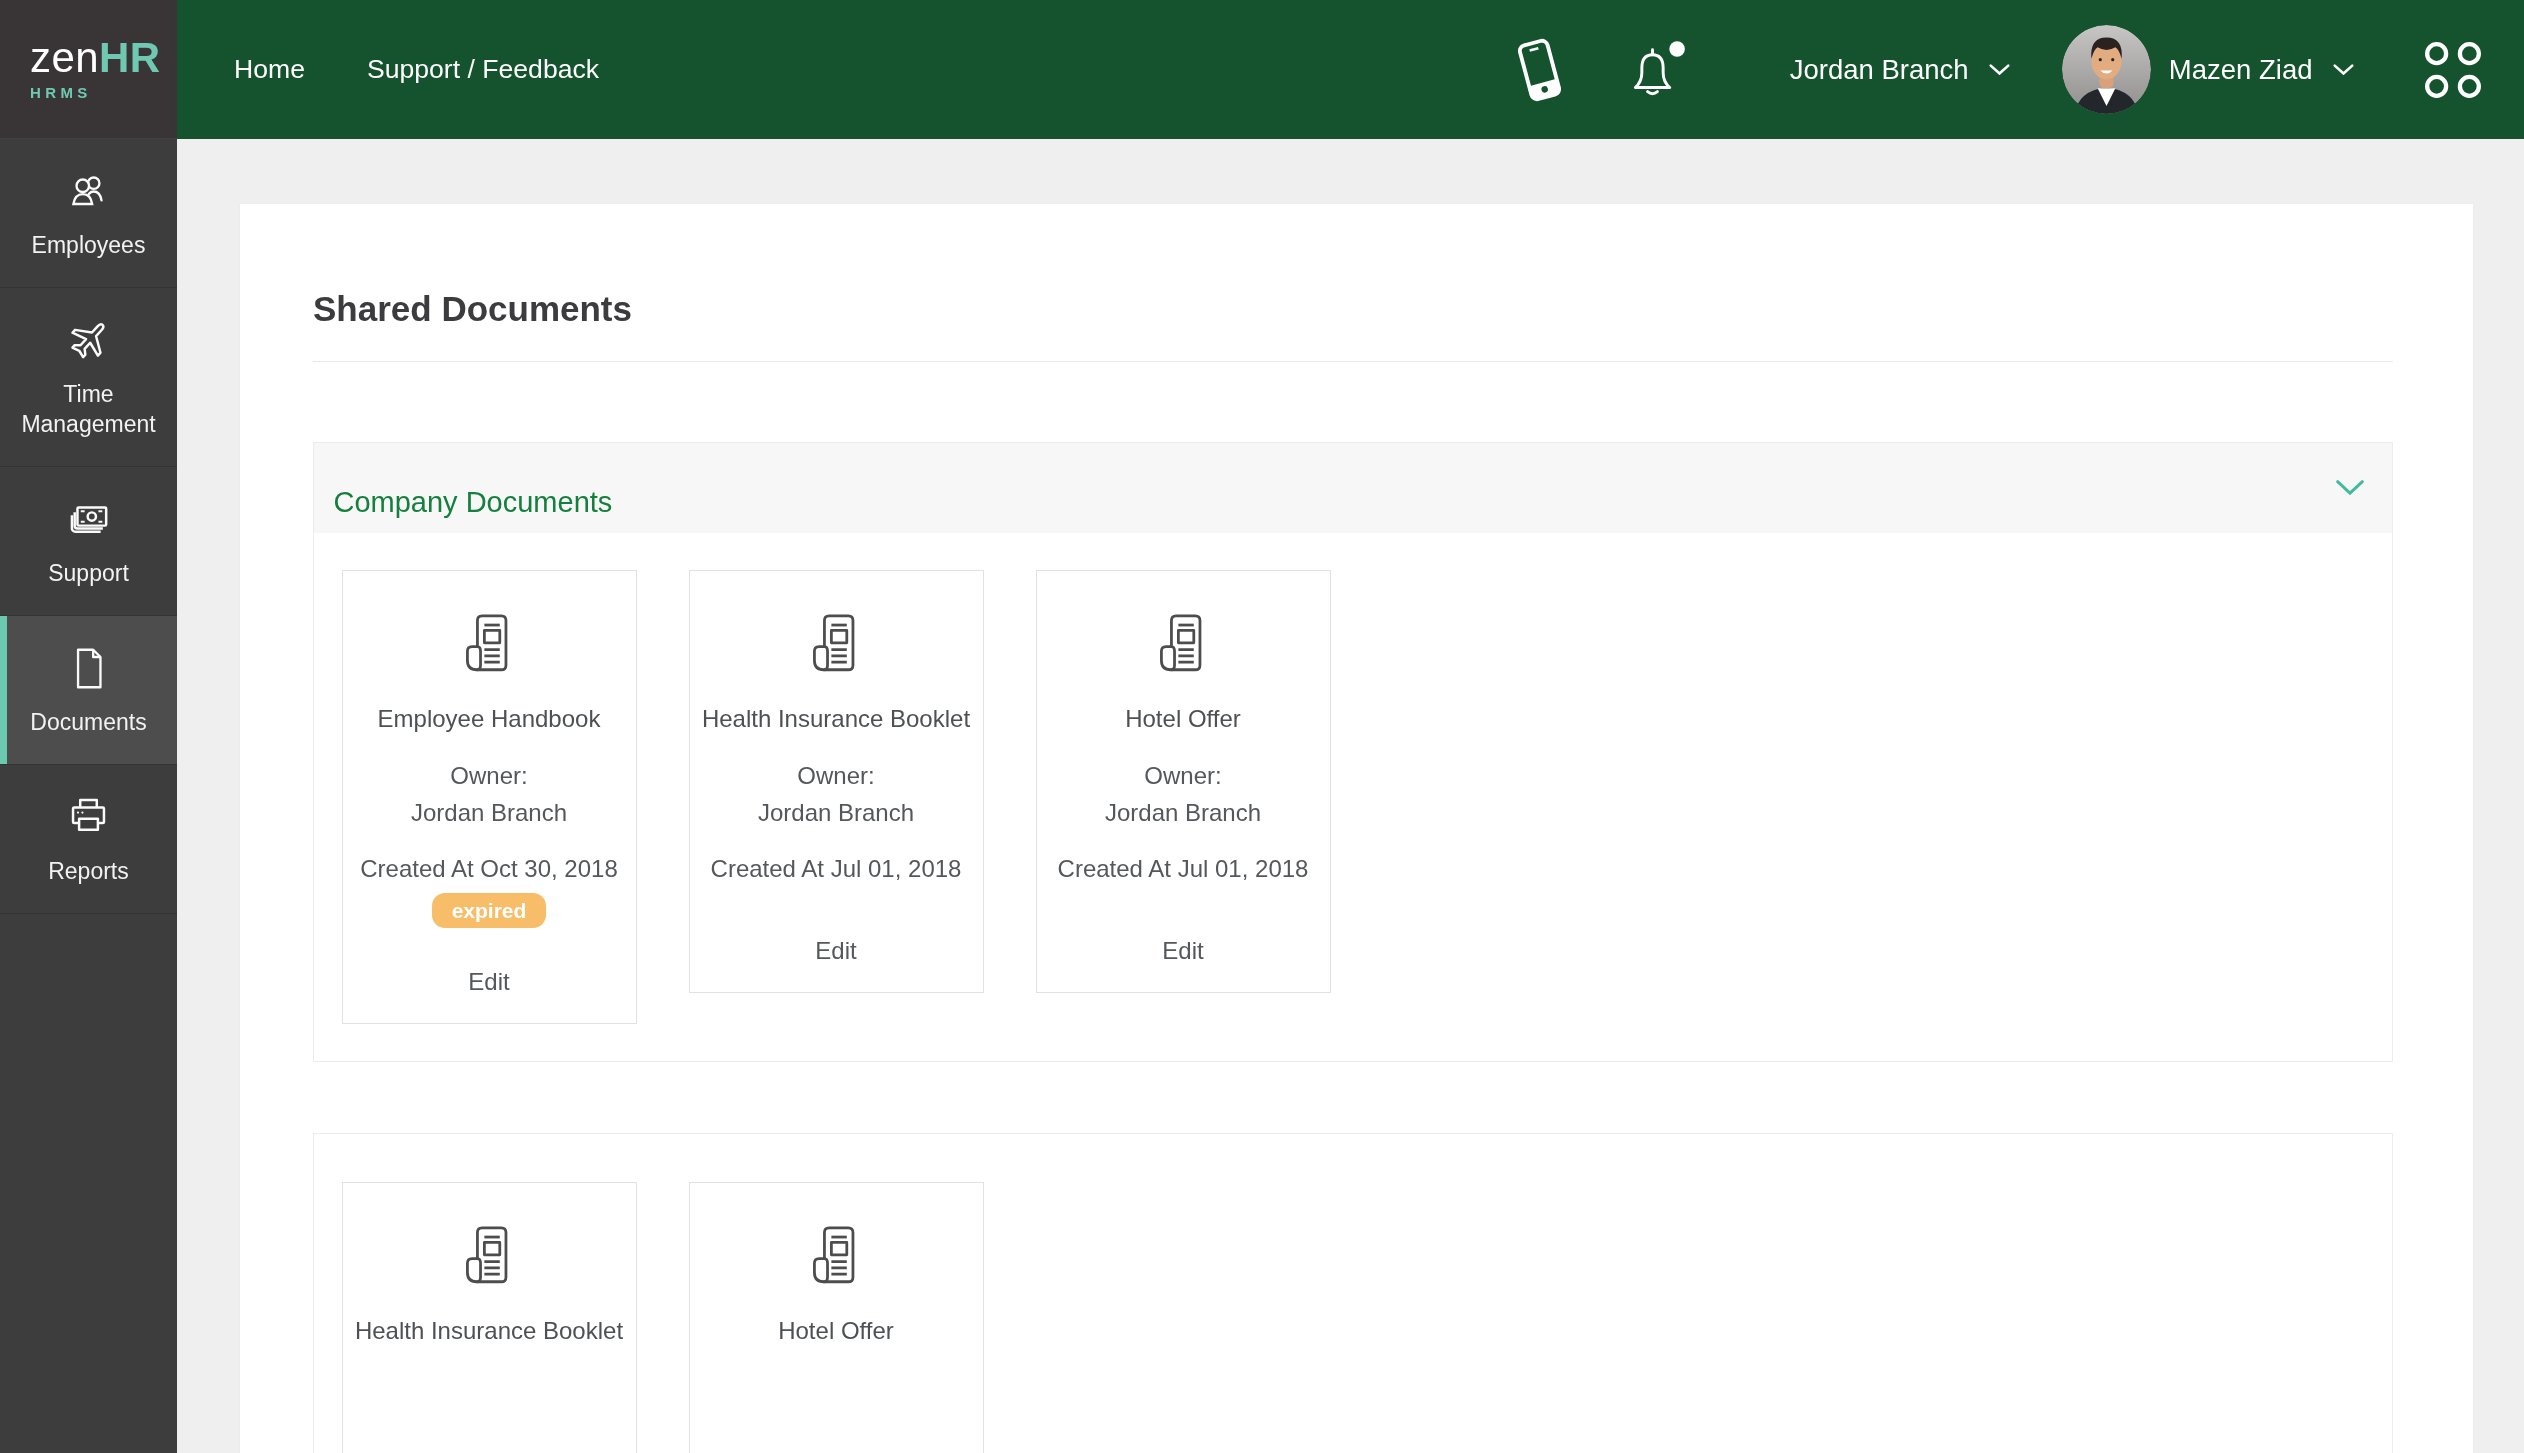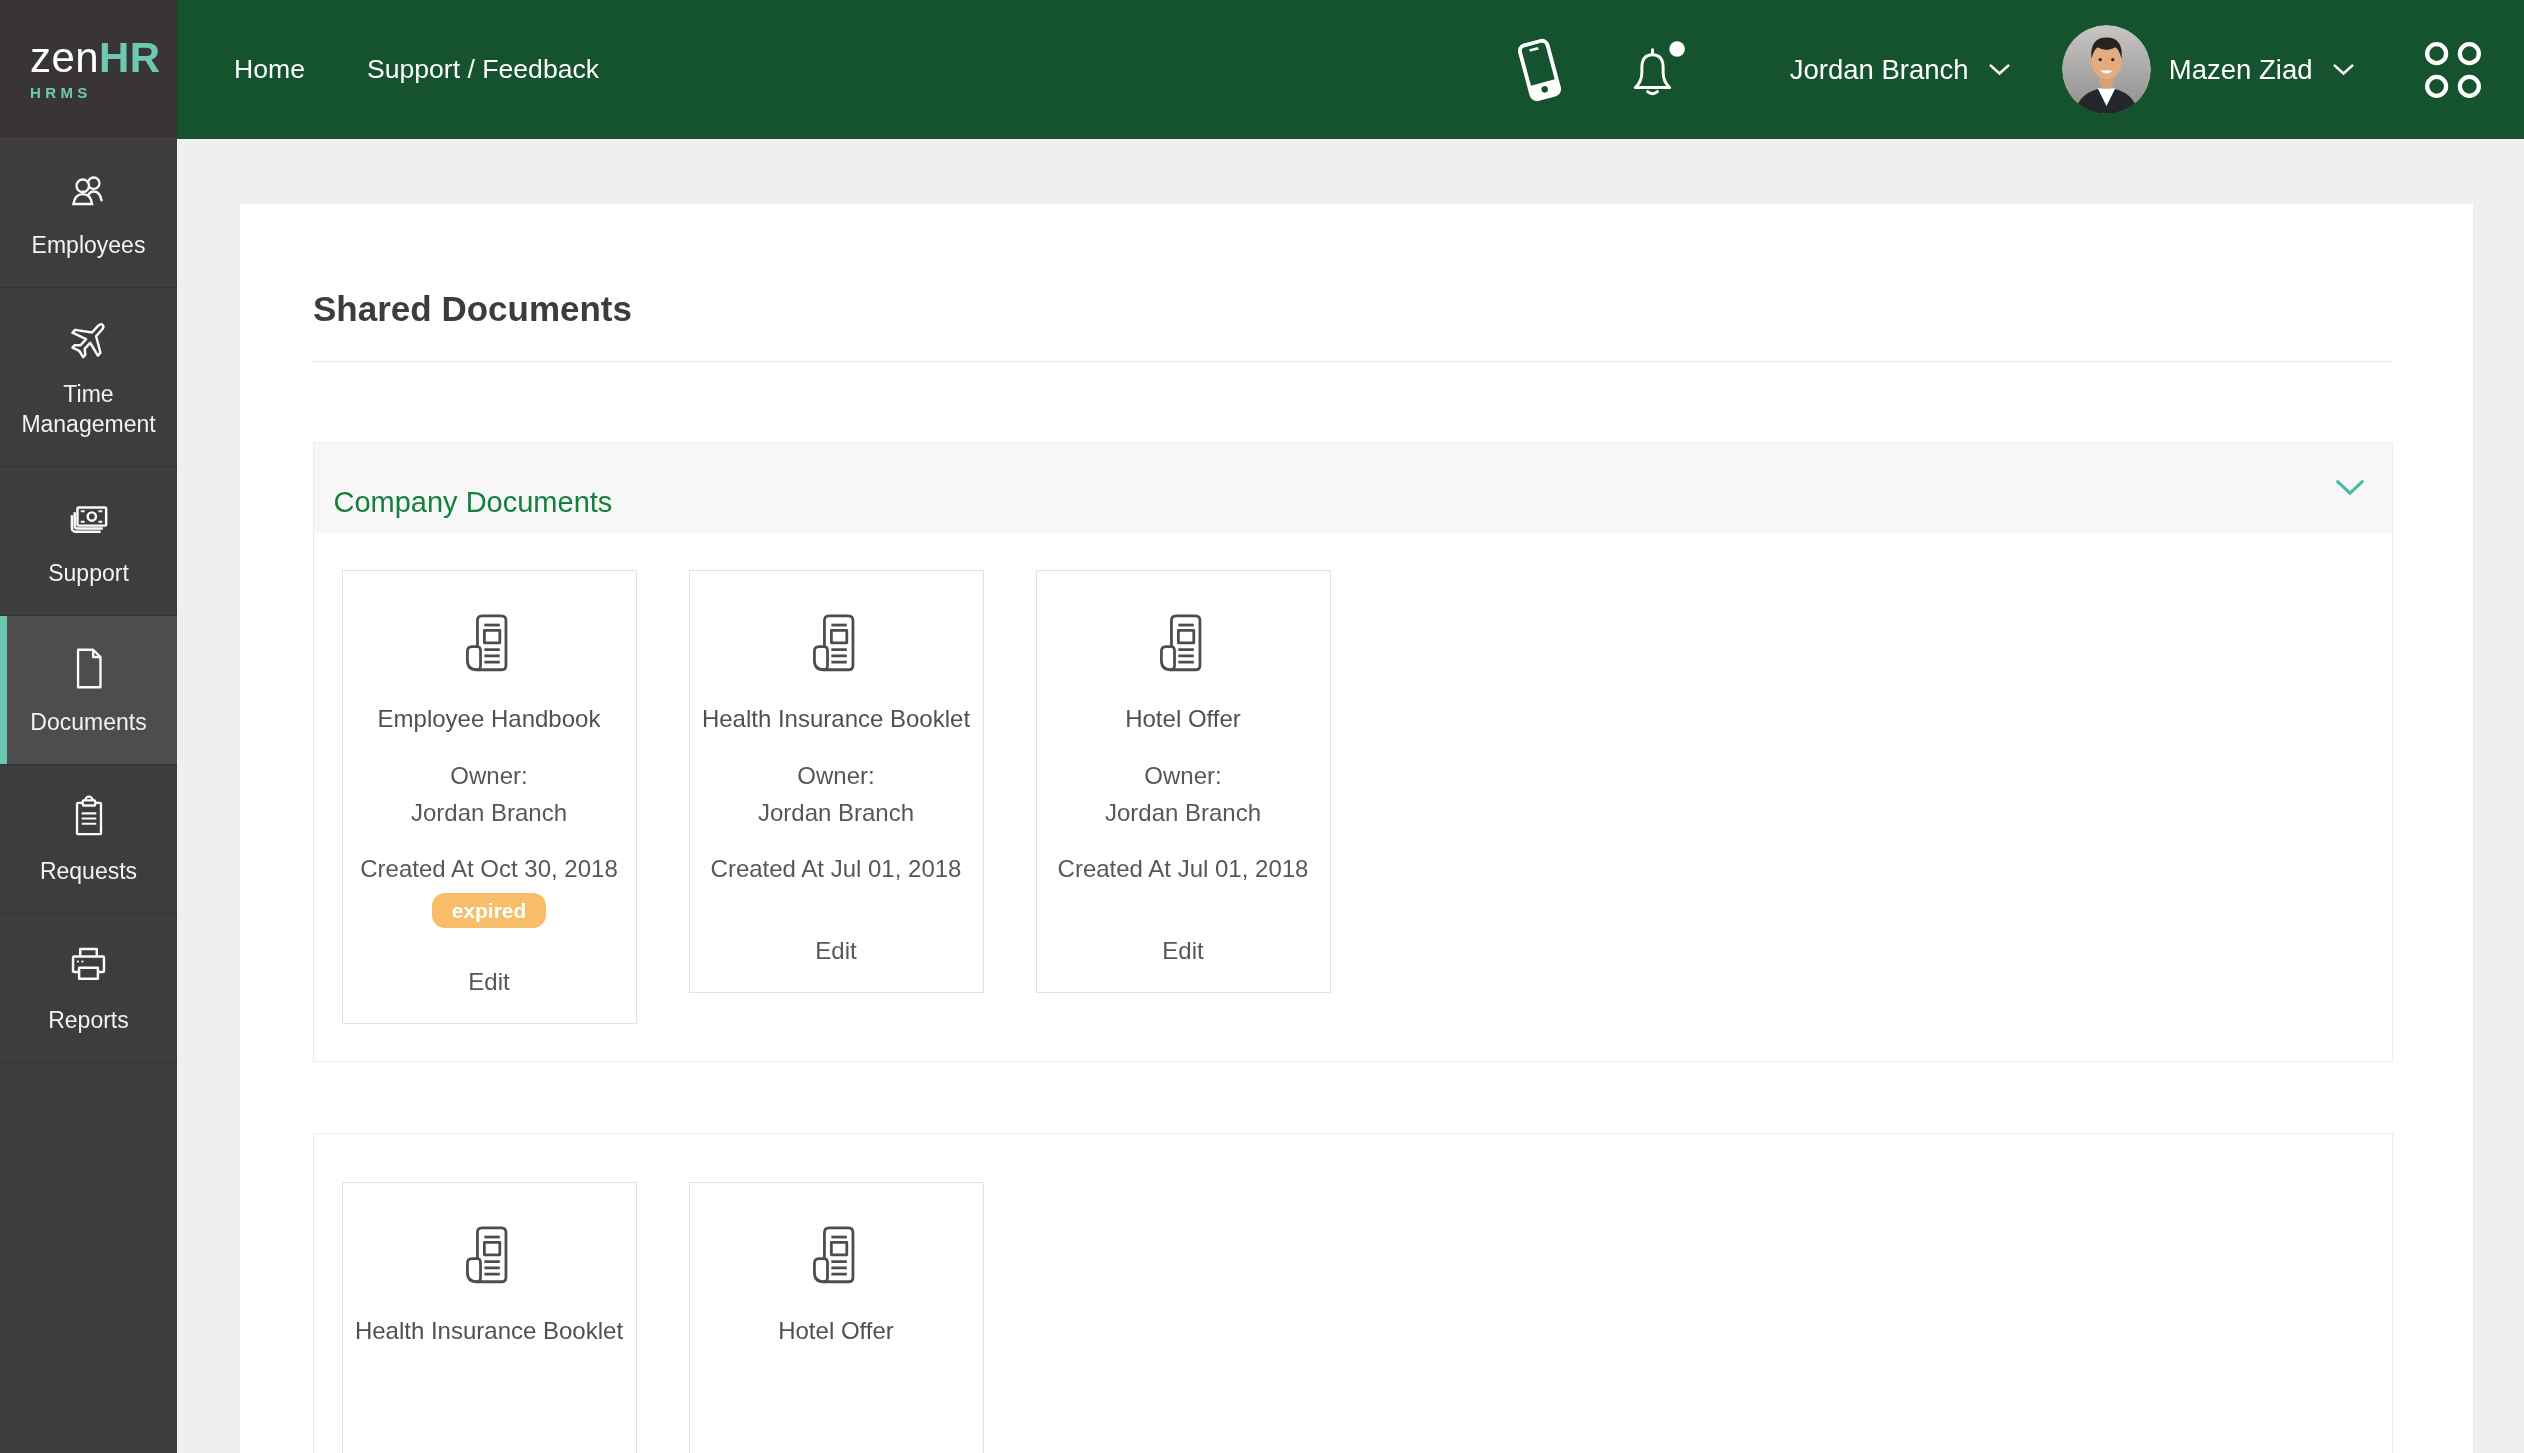--- a/index.html
+++ b/index.html
@@ -192,31 +192,20 @@
   <div class="side-item active">
     <span class="side-icon">
       <svg width="50" height="51" viewBox="0 0 96 96" fill="none" stroke="#fafafa" stroke-width="4.5" stroke-linejoin="round">
         <path d="M27 12 h29 l14 14 v58 h-43 z"></path>
         <path d="M56 12 v14 h14"></path>
       </svg>
     </span>
     <span class="side-label">Documents</span>
   </div>
 
-  <div class="side-item">
-    <span class="side-icon">
-      <svg width="50" height="51" viewBox="0 0 96 96" fill="none" stroke="#fafafa" stroke-width="4.5" stroke-linejoin="round">
-        <rect x="25" y="20" width="46" height="60" rx="2"></rect>
-        <circle cx="48" cy="15" r="7" fill="#3d3d3d"></circle>
-        <rect x="36" y="15" width="24" height="10" rx="2" fill="#3d3d3d"></rect>
-        <path d="M34 40 h28 M34 50 h28 M34 60 h28" stroke-width="4"></path>
-      </svg>
-    </span>
-    <span class="side-label">Requests</span>
-  </div>
 
   <div class="side-item">
     <span class="side-icon">
       <svg width="53" height="50" viewBox="0 0 96 90" fill="none" stroke="#fafafa" stroke-width="4.5" stroke-linejoin="round">
         <path d="M33 28 v-14 h30 v14"></path>
         <rect x="20" y="28" width="56" height="28" rx="2"></rect>
         <circle cx="29" cy="37" r="2" fill="#fafafa" stroke="none"></circle>
         <circle cx="37" cy="37" r="2" fill="#fafafa" stroke="none"></circle>
         <rect x="31" y="48" width="34" height="20" fill="#3d3d3d"></rect>
       </svg>

